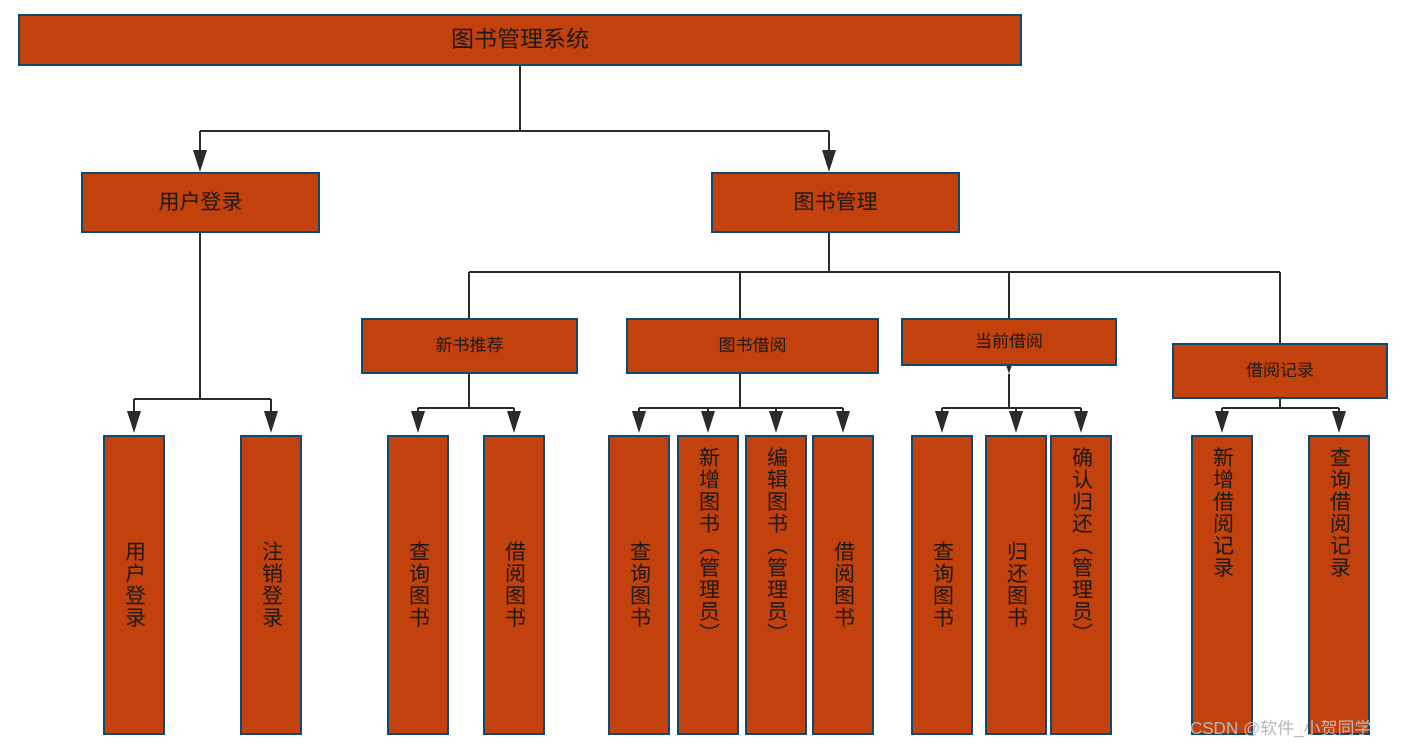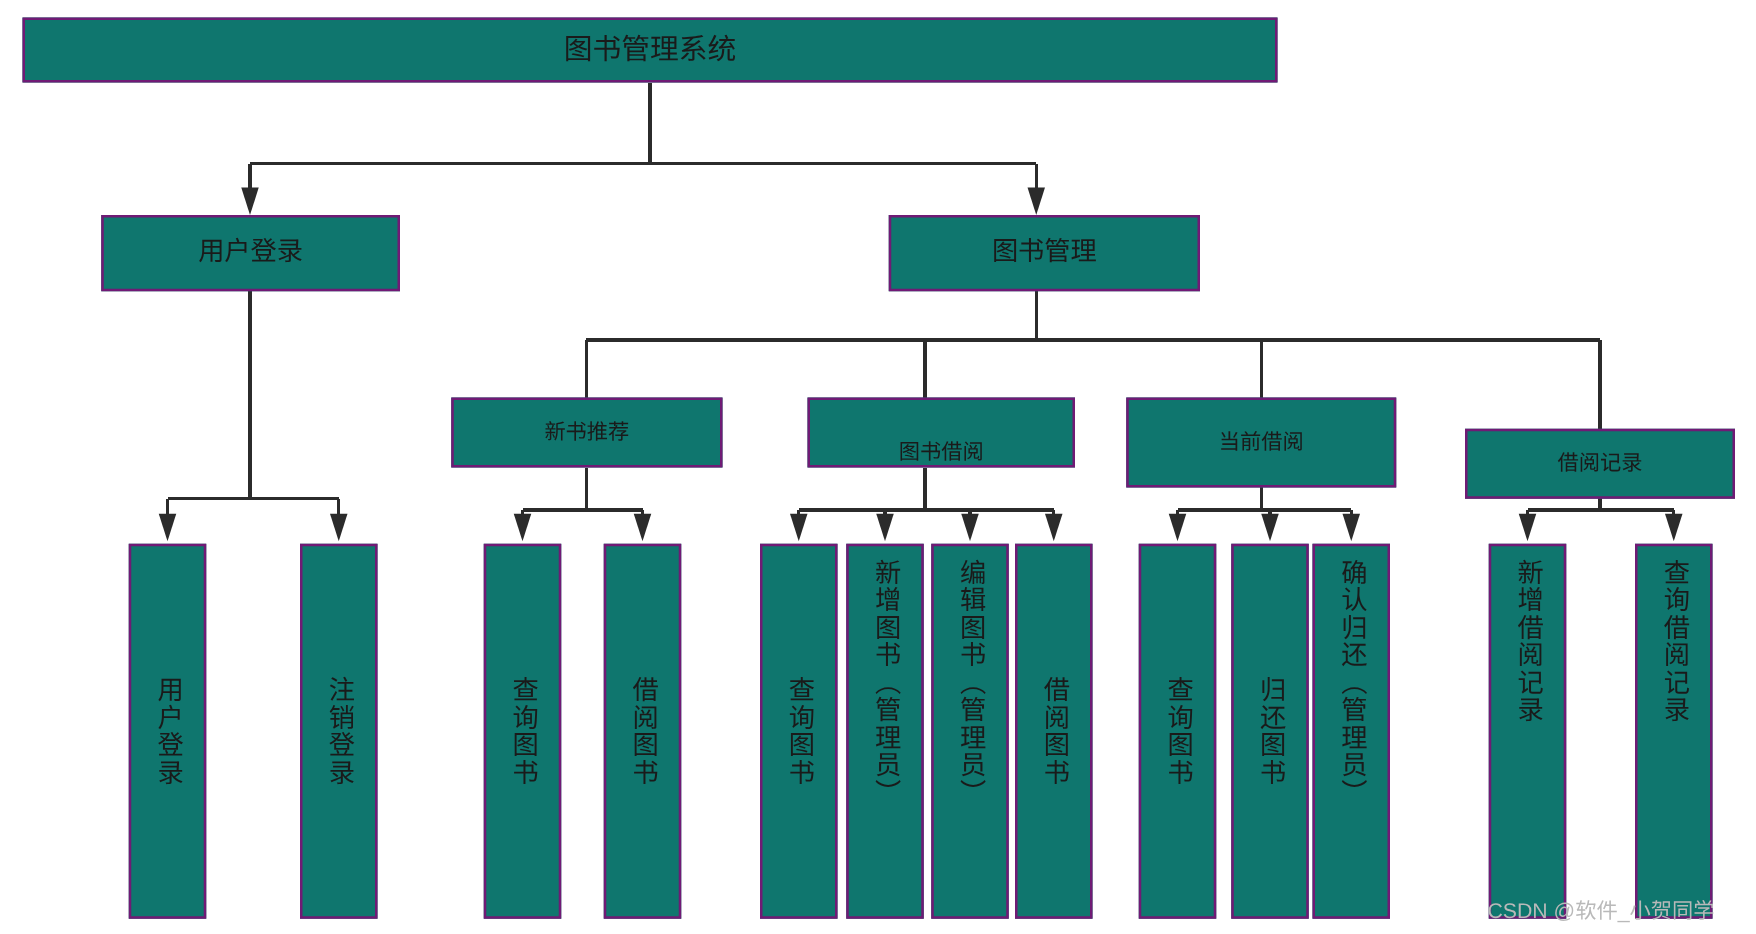--- a/index.html
+++ b/index.html
@@ -22,22 +22,22 @@
     position: absolute;
     left: 0;
     top: 0;
     width: 1405px;
     height: 747px;
     pointer-events: none;
   }
   .node {
     position: absolute;
     box-sizing: border-box;
-    background: #0f766e;
-    border: 2px solid #701a75;
+    background: #c2410c;
+    border: 2px solid #0c4a6e;
     display: flex;
     align-items: center;
     justify-content: center;
     color: #1a1a1a;
     z-index: 2;
   }
   .node .label {
     display: block;
     text-align: center;
     line-height: 1.18;
@@ -149,24 +149,24 @@
         <span class="label">用户登录</span>
       </div>
       <div class="node level1 horizontal" style="left: 711px; top: 172px; width: 249px; height: 61px;">
         <span class="label">图书管理</span>
       </div>
     </div>
   <div id="level2-container">
       <div class="node level2 horizontal" style="left: 361px; top: 318px; width: 217px; height: 56px;">
         <span class="label">新书推荐</span>
       </div>
-      <div class="node level2 horizontal" style="left: 646px; top: 318px; width: 214px; height: 56px; align-items: flex-end;">
+      <div class="node level2 horizontal" style="left: 626px; top: 318px; width: 253px; height: 56px;">
         <span class="label">图书借阅</span>
       </div>
-      <div class="node level2 horizontal" style="left: 901px; top: 318px; width: 216px; height: 72px;">
+      <div class="node level2 horizontal" style="left: 901px; top: 318px; width: 216px; height: 48px;">
         <span class="label">当前借阅</span>
       </div>
       <div class="node level2 horizontal" style="left: 1172px; top: 318px; width: 216px; height: 56px; margin-top: 25px;">
         <span class="label">借阅记录</span>
       </div>
     </div>
   <div id="leaves-container">
       <div class="node leaf vertical centered" style="left: 103px; top: 435px; width: 62px; height: 300px;">
         <span class="label">用户登录</span>
       </div>

